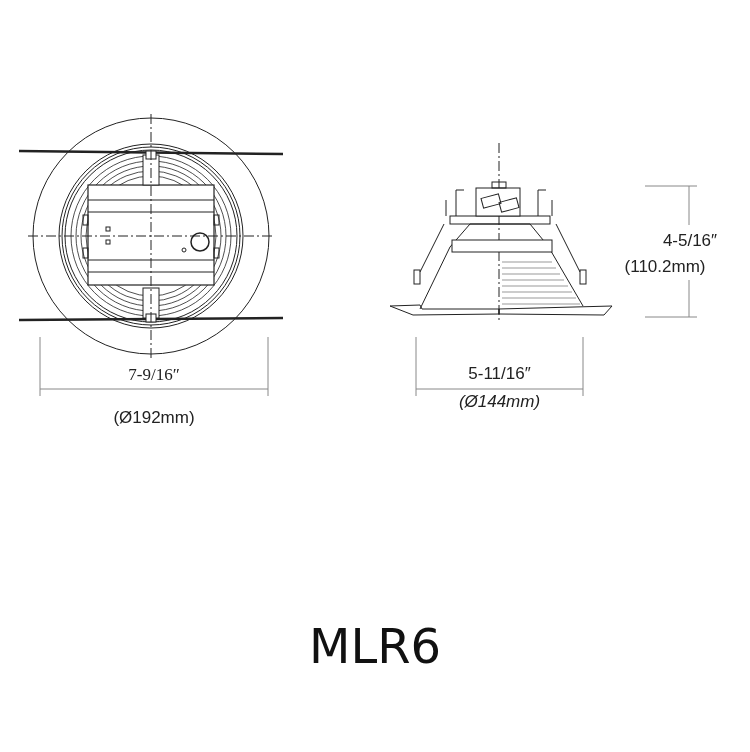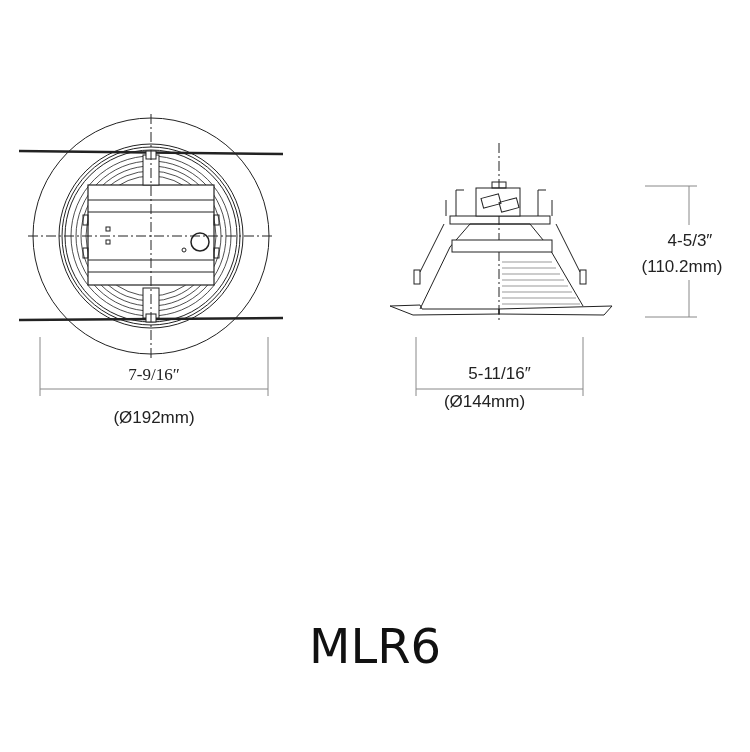--- a/index.html
+++ b/index.html
@@ -93,16 +93,16 @@
     <line x1="645" y1="186" x2="697" y2="186" stroke="#888"></line>
     <line x1="645" y1="317" x2="697" y2="317" stroke="#888"></line>
     <line x1="689" y1="186" x2="689" y2="225" stroke="#888"></line>
     <line x1="689" y1="280" x2="689" y2="317" stroke="#888"></line>
   </g>
 </svg>
 
 <div class="lbl" style="left:40px;width:228px;top:365px;font-family:Liberation Serif, serif;">7-9/16″</div>
 <div class="lbl" style="left:40px;width:228px;top:408px;">(Ø192mm)</div>
 <div class="lbl" style="left:416px;width:167px;top:364px;">5-11/16″</div>
-<div class="lbl" style="left:401px;width:167px;top:392px;">(Ø144mm)</div>
-<div class="lbl" style="left:640px;width:100px;top:231px;">4-5/3″</div>
-<div class="lbl" style="left:632px;width:100px;top:257px;">(110.2mm)</div>
+<div class="lbl" style="left:416px;width:167px;top:392px;font-style:italic;">(Ø144mm)</div>
+<div class="lbl" style="left:640px;width:100px;top:231px;">4-5/16″</div>
+<div class="lbl" style="left:615px;width:100px;top:257px;">(110.2mm)</div>
 <div class="title">MLR6</div>
 
 </body></html>

